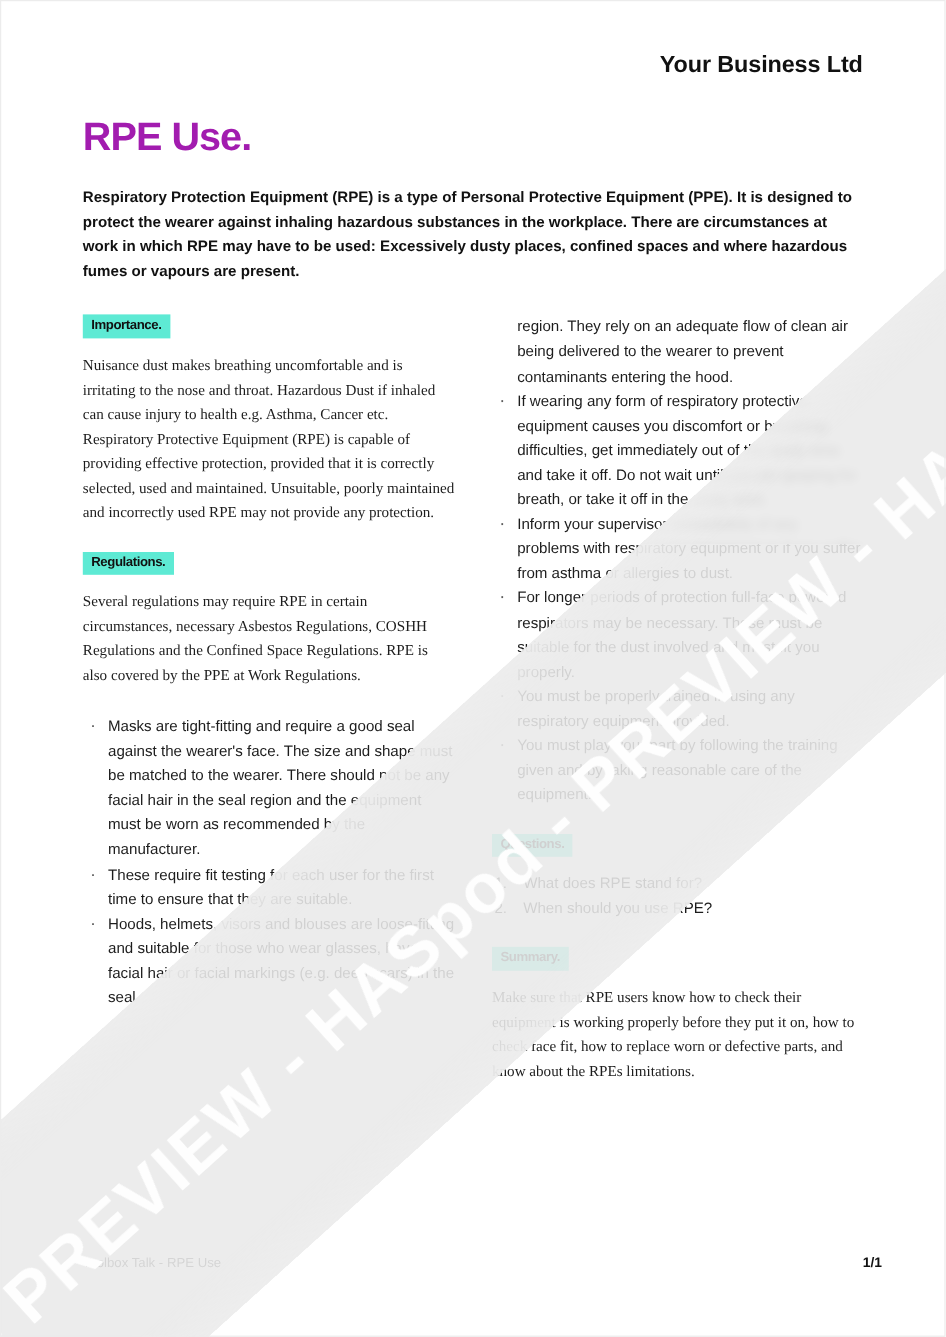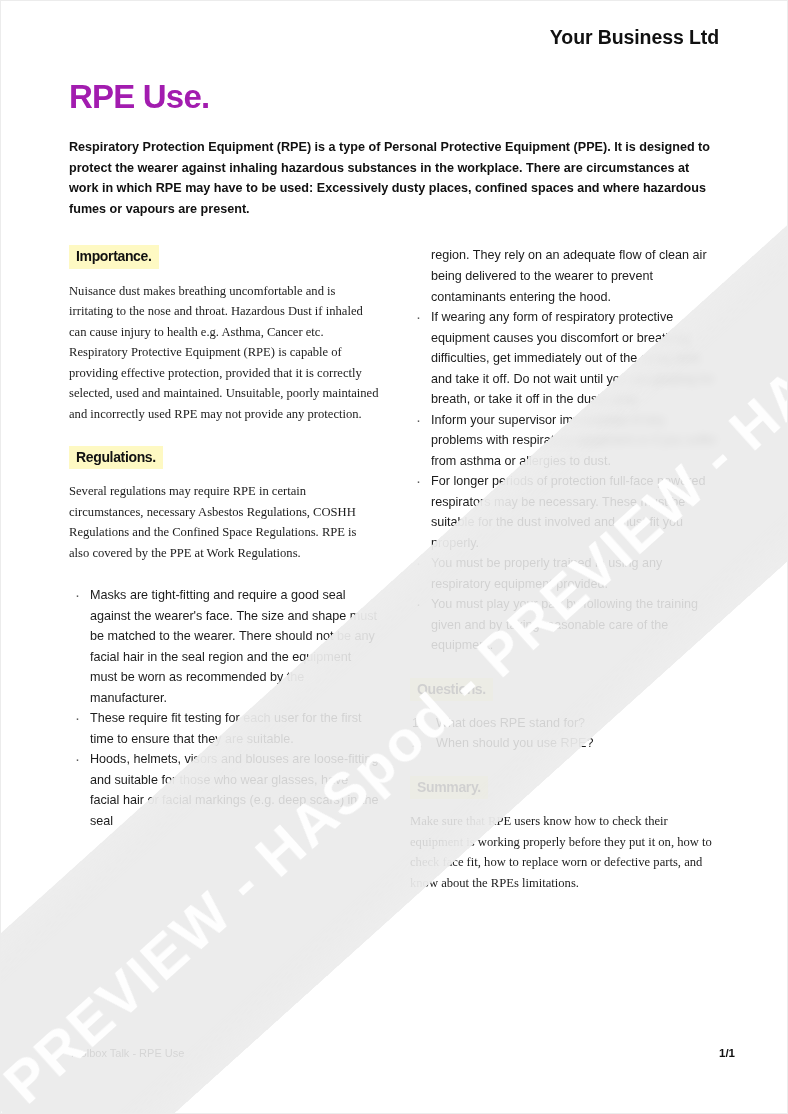--- a/index.html
+++ b/index.html
@@ -34,21 +34,21 @@
   .content {
     position: relative;
     z-index: 5;
     padding: 0 69px;
     box-sizing: border-box;
     height: 100%;
   }
 
   
   .doc-header {
-    padding-top: 26px;
+    padding-top: 43px;
     text-align: right;
   }
   .company-name {
     font-size: 19.5px;
     font-weight: bold;
     color: #111111;
     letter-spacing: -0.1px;
   }
 
   
@@ -77,24 +77,24 @@
     gap: 31px;
     align-items: flex-start;
   }
   .col {
     width: 310px;
     flex: 0 0 310px;
   }
 
   .section-heading {
     display: inline-block;
-    font-size: 14px;
+    font-size: 11px;
     font-weight: bold;
     color: #111111;
-    background: #fef9c3;
+    background: #5eead4;
     padding: 3px 7px 4px 7px;
     letter-spacing: -0.35px;
     line-height: 1.15;
     margin: 0;
   }
   .heading-wrap { line-height: 0; }
   .heading-wrap + .body-text { margin-top: 12px; }
   .heading-wrap + .bullet-list { margin-top: 12px; }
   .heading-wrap + .num-list { margin-top: 12px; }
 

